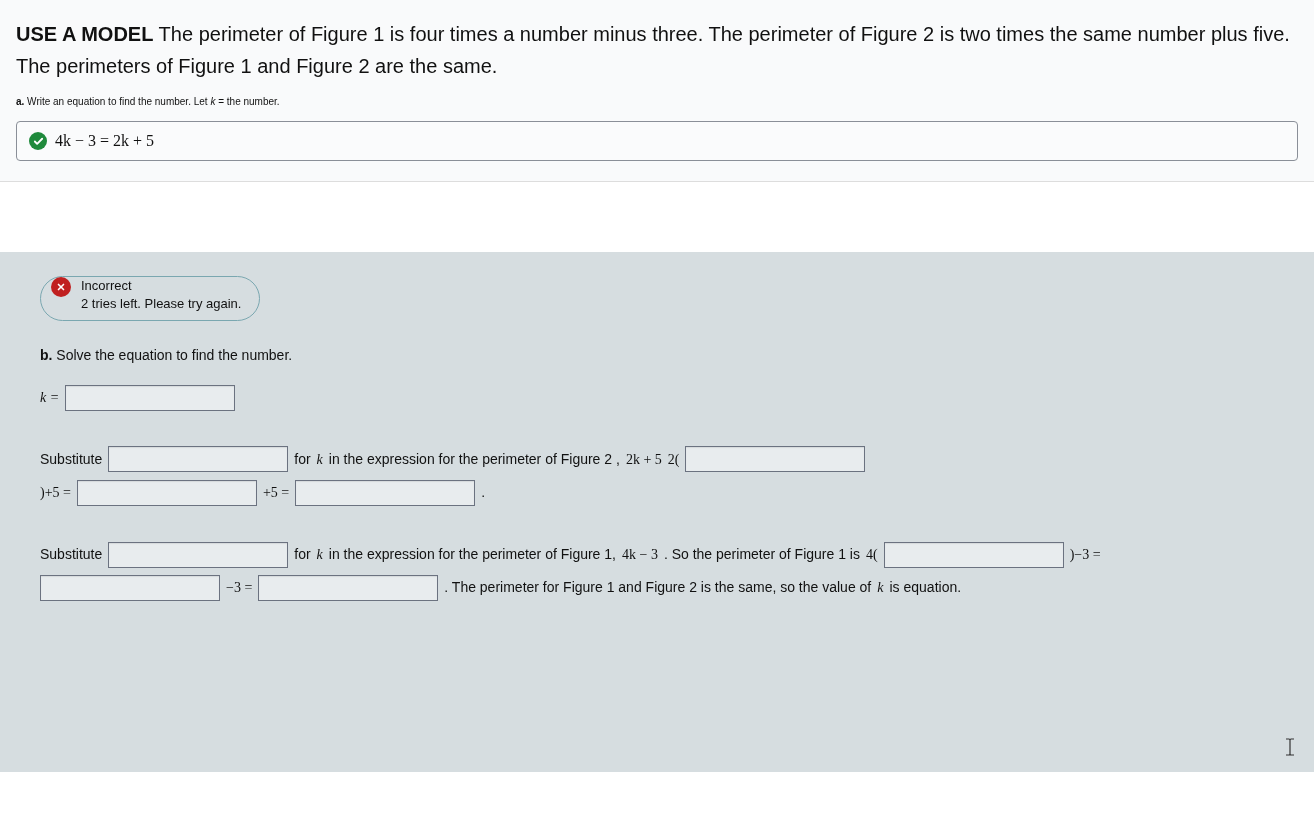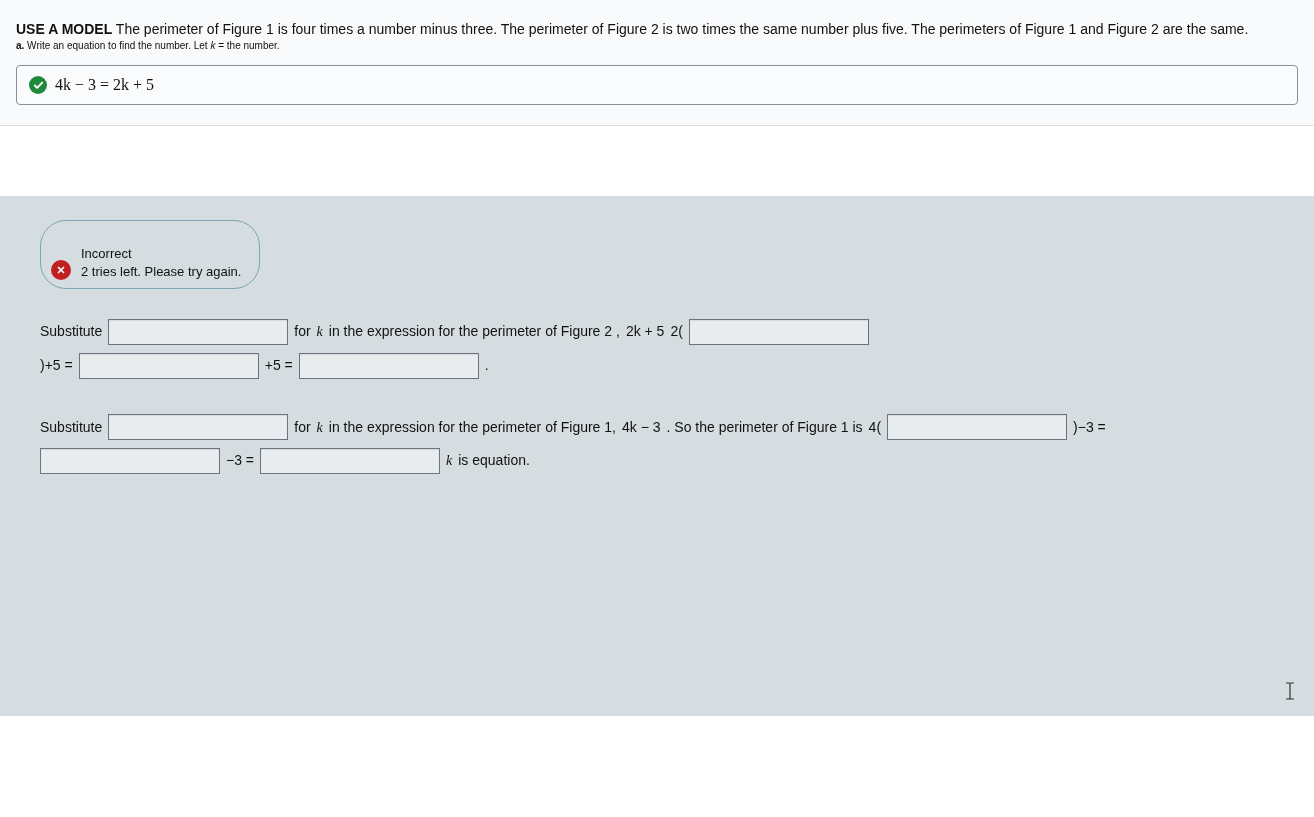--- a/index.html
+++ b/index.html
@@ -9,22 +9,23 @@
     color: #111;
     background: #fff;
     width: 1314px;
   }
   .section-top {
     background: #f9fafb;
     padding: 18px 16px 20px 16px;
     border-bottom: 1px solid #ddd;
   }
   .problem-heading {
-    font-size: 14px;
+    font-size: 20px;
     line-height: 1.6;
+    margin-bottom: 14px;
   }
   .problem-heading b { font-weight: 700; }
   .part-a {
     font-size: 10px;
     margin-bottom: 14px;
   }
   .part-a b { font-weight: 700; }
   .italic { font-style: italic; }
   .answer-box {
     border: 1px solid #8a8f98;
@@ -47,25 +48,25 @@
   }
   .eq { font-family: 'Times New Roman', serif; font-size: 16px; }
   .gap { height: 70px; background: #fff; }
   .section-bottom {
     background: #d6dde0;
     padding: 24px 40px 40px 40px;
     min-height: 520px;
   }
   .incorrect-pill {
     display: inline-flex;
-    align-items: flex-end;
+    align-items: flex-start;
     gap: 10px;
     border: 1px solid #7aa7b0;
     border-radius: 26px;
-    padding: 24px 18px 8px 10px;
+    padding: 0 18px 8px 10px;
     background: #d6dde0;
     margin-bottom: 26px;
   }
   .x-icon {
     width: 20px; height: 20px;
     border-radius: 50%;
     background: #c02020;
     color: #fff;
     display: inline-flex;
     align-items: center; justify-content: center;
@@ -83,21 +84,21 @@
     background: #e8ecee;
     height: 26px;
     vertical-align: middle;
     min-width: 170px;
     box-shadow: inset 0 1px 1px rgba(0,0,0,0.08);
   }
   .input-box.sm { min-width: 170px; }
   .input-box.md { min-width: 180px; }
   .row { display: flex; align-items: center; flex-wrap: wrap; gap: 6px; line-height: 2.4; font-size: 14px; }
   .kexpr { font-family: 'Times New Roman', serif; font-style: italic; }
-  .mathbit { font-family: Liberation Sans, sans-serif; }
+  .mathbit { font-family: Liberation Serif, serif; }
   .block { margin-bottom: 28px; }
   .cursor-icon {
     position: absolute;
     right: 16px;
     bottom: 10px;
     font-size: 18px;
     color: #333;
   }
   .rel { position: relative; }
 </style>
@@ -131,20 +132,29 @@
           <line x1="18" y1="6" x2="6" y2="18"></line>
           <line x1="6" y1="6" x2="18" y2="18"></line>
         </svg>
     </span>
     <span class="incorrect-text">
       <span class="title">Incorrect</span><br>
       <span>2 tries left. Please try again.</span>
     </span>
   </div>
 
+  <div class="block">
+    <p class="part-label">
+      <b>b.</b><span> Solve the equation to find the number.</span>
+    </p>
+    <div class="row">
+      <span class="kexpr">k =</span>
+      <span class="input-box sm"></span>
+    </div>
+  </div>
 
   <div class="block">
     <div class="row">
       <span>Substitute</span>
       <span class="input-box md"></span>
       <span> for </span>
       <span class="kexpr">k</span>
       <span> in the expression for the perimeter of Figure 2 , </span>
       <span class="mathbit">2k + 5</span>
       <span class="mathbit">2(</span>
@@ -169,20 +179,21 @@
       <span class="mathbit">4k − 3</span>
       <span>. So the perimeter of Figure 1 is </span>
       <span class="mathbit">4(</span>
       <span class="input-box md"></span>
       <span class="mathbit">)−3 =</span>
     </div>
     <div class="row">
       <span class="input-box md"></span>
       <span class="mathbit">−3 =</span>
       <span class="input-box md"></span>
+      <span>. The perimeter for Figure 1 and Figure 2 is the same, so the value of </span>
       <span class="kexpr">k</span>
       <span> is equation.</span>
     </div>
   </div>
 
   <span class="cursor-icon">
     <svg width="16" height="20" viewBox="0 0 16 20" fill="none" stroke="#333" stroke-width="1.2">
         <path d="M4 2 h3 a1 1 0 0 1 1 1 v14 a1 1 0 0 1 -1 1 h-3 M12 2 h-3 a1 1 0 0 0 -1 1 v14 a1 1 0 0 0 1 1 h3"></path>
       </svg>
   </span>

